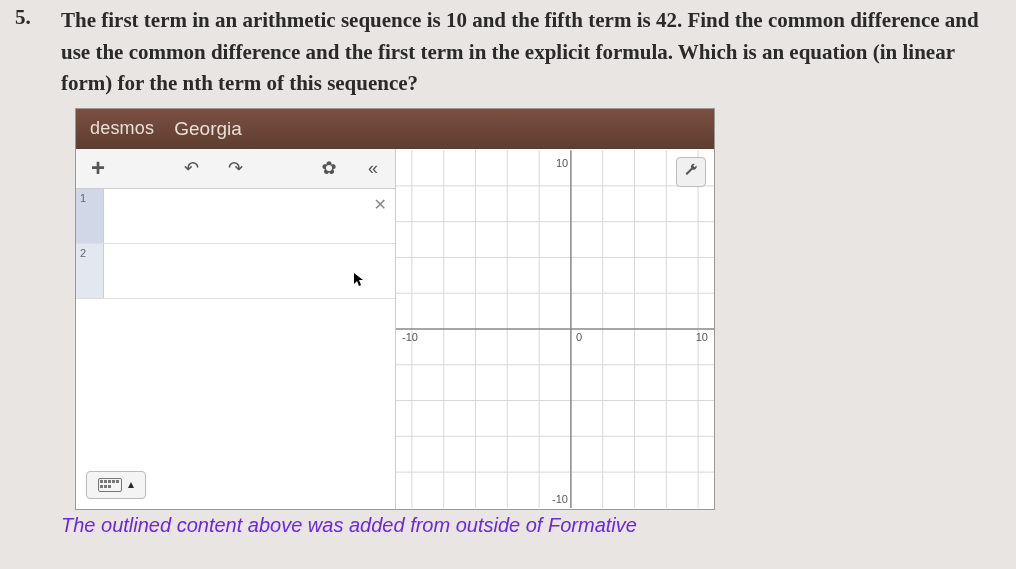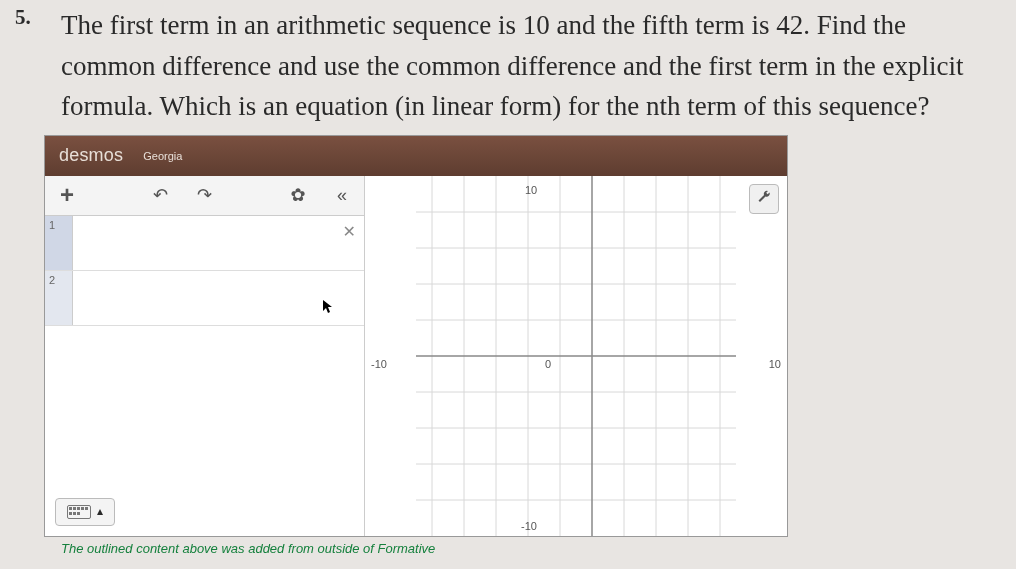--- a/index.html
+++ b/index.html
@@ -15,48 +15,48 @@
       display: flex;
       gap: 18px;
       margin-bottom: 8px;
     }
     .q-number {
       font-size: 21px;
       font-weight: bold;
       min-width: 28px;
     }
     .q-text {
-      font-size: 27px;
-      font-weight: normal;
+      font-size: 21px;
+      font-weight: bold;
       line-height: 1.5;
     }
     .desmos-wrap {
-      margin-left: 29px;
-      width: 744px;
+      margin-left: 60px;
+      width: 640px;
       border: 1px solid #999;
       background: #14b8a6;
     }
     .desmos-header {
       background: #6e4a3a;
       background: linear-gradient(#7a5040, #5e3d30);
       color: #e8dfd8;
       height: 40px;
       display: flex;
       align-items: center;
       padding: 0 14px;
       font-family: Arial, sans-serif;
       font-size: 16px;
       gap: 20px;
     }
     .desmos-logo {
       font-weight: 500;
       font-size: 18px;
       letter-spacing: 0.2px;
     }
-    .hdr-link { font-size: 11px; }
+    .hdr-link { font-size: 19px; }
     .desmos-body {
       display: flex;
       height: 360px;
     }
     .left-panel {
       width: 320px;
       border-right: 1px solid #ccc;
       display: flex;
       flex-direction: column;
       position: relative;
@@ -167,22 +167,22 @@
       border-radius: 4px;
       display: flex;
       align-items: center;
       justify-content: center;
       font-size: 15px;
     }
     .footnote {
       margin-left: 46px;
       margin-top: 4px;
       font-style: italic;
-      font-size: 13px;
-      color: #15803d;
+      font-size: 20px;
+      color: #6d28d9;
       font-family: Arial, sans-serif;
     }
   </style>
 </head>
 <body>
 
 <div class="question-row">
   <div class="q-number">5.</div>
   <div class="q-text">The first term in an arithmetic sequence is 10 and the fifth term is 42. Find the common difference and use the common difference and the first term in the explicit formula. Which is an equation (in linear form) for the nth term of this sequence?</div>
 </div>

